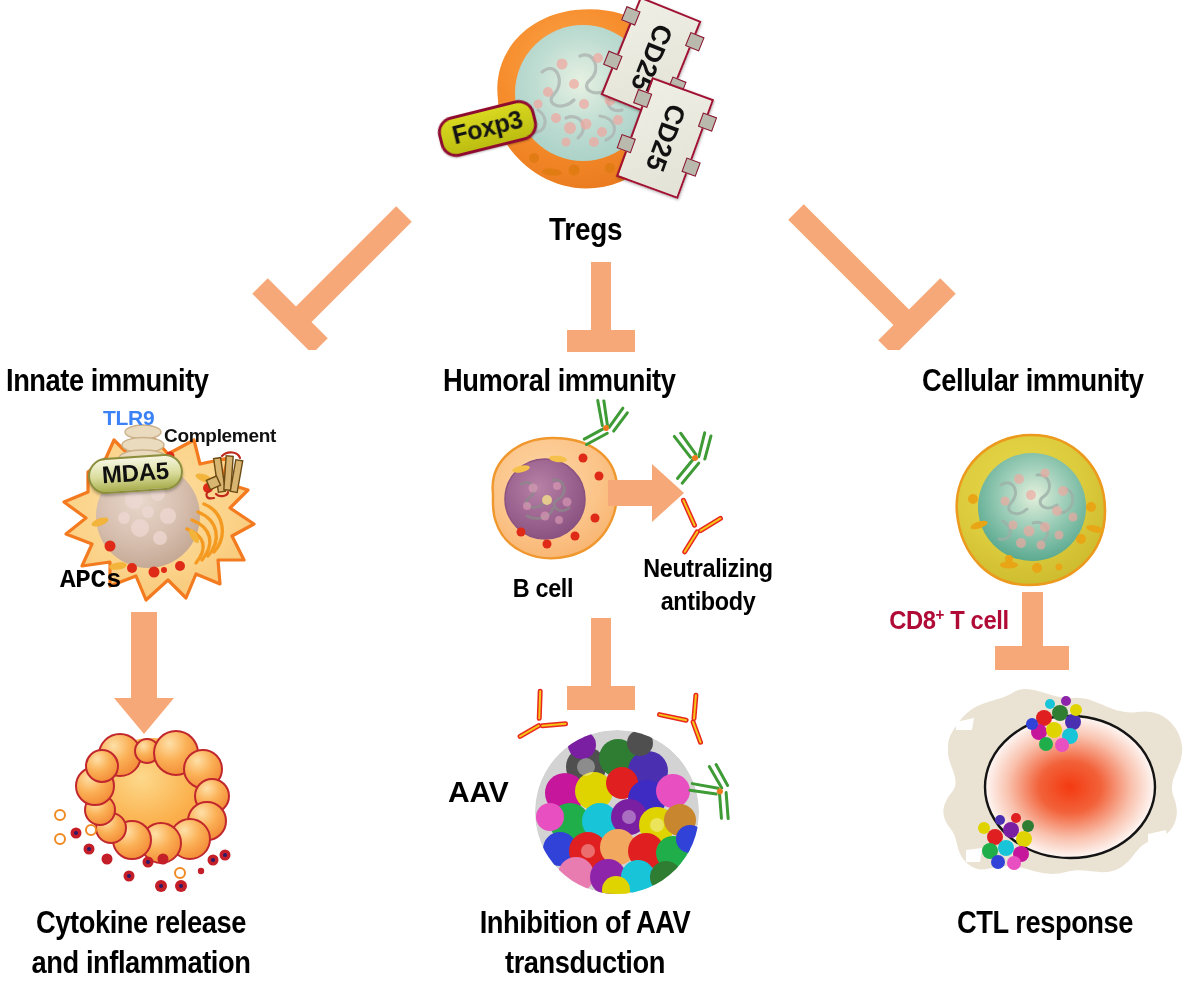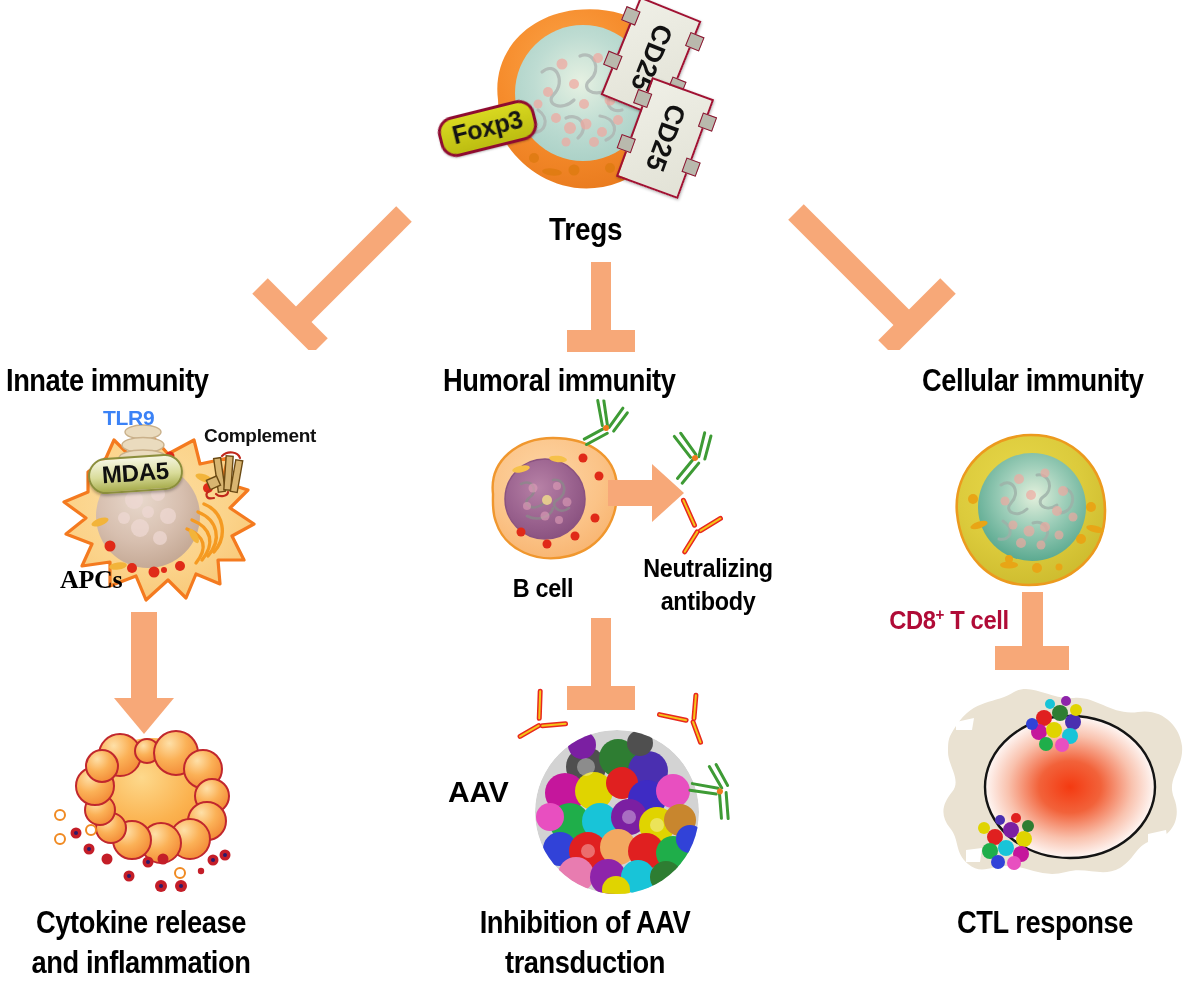--- a/index.html
+++ b/index.html
@@ -82,24 +82,23 @@
     color: #3b82f6;
     letter-spacing: -0.3px;
   }
   .label-complement {
     font-family: "Liberation Sans", sans-serif;
     font-weight: bold;
     font-size: 19px;
     color: #111111;
     letter-spacing: -0.3px;
     white-space: nowrap;
-    margin-left: 40px;
   }
   .label-apcs {
-    font-family: Liberation Serif, serif;
+    font-family: Liberation Mono, monospace;
     font-weight: bold;
     font-size: 26px;
     color: #000000;
     letter-spacing: -0.3px;
   }
 
   
   .foxp3-badge {
     background: linear-gradient(180deg,#d8d820 0%, #bdbd11 100%);
     border: 3px solid #8f0b30;

